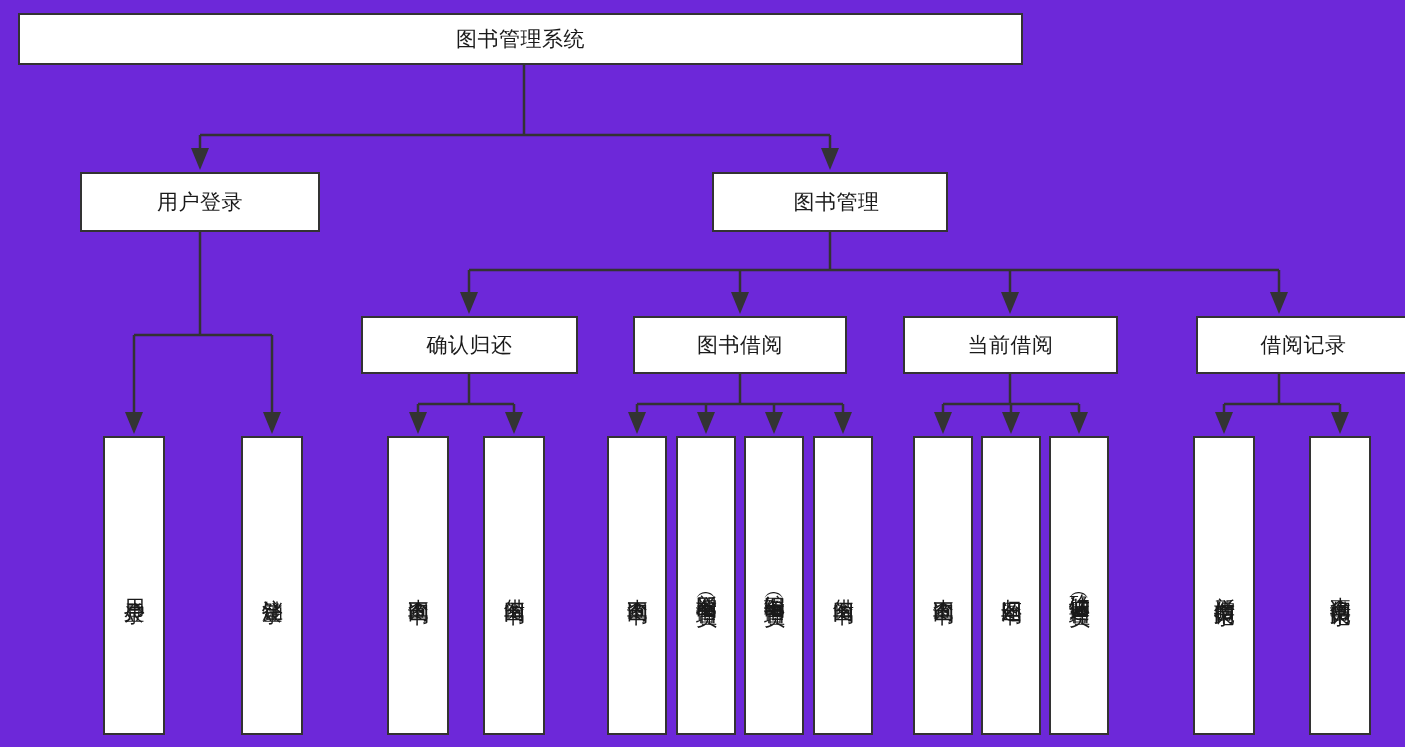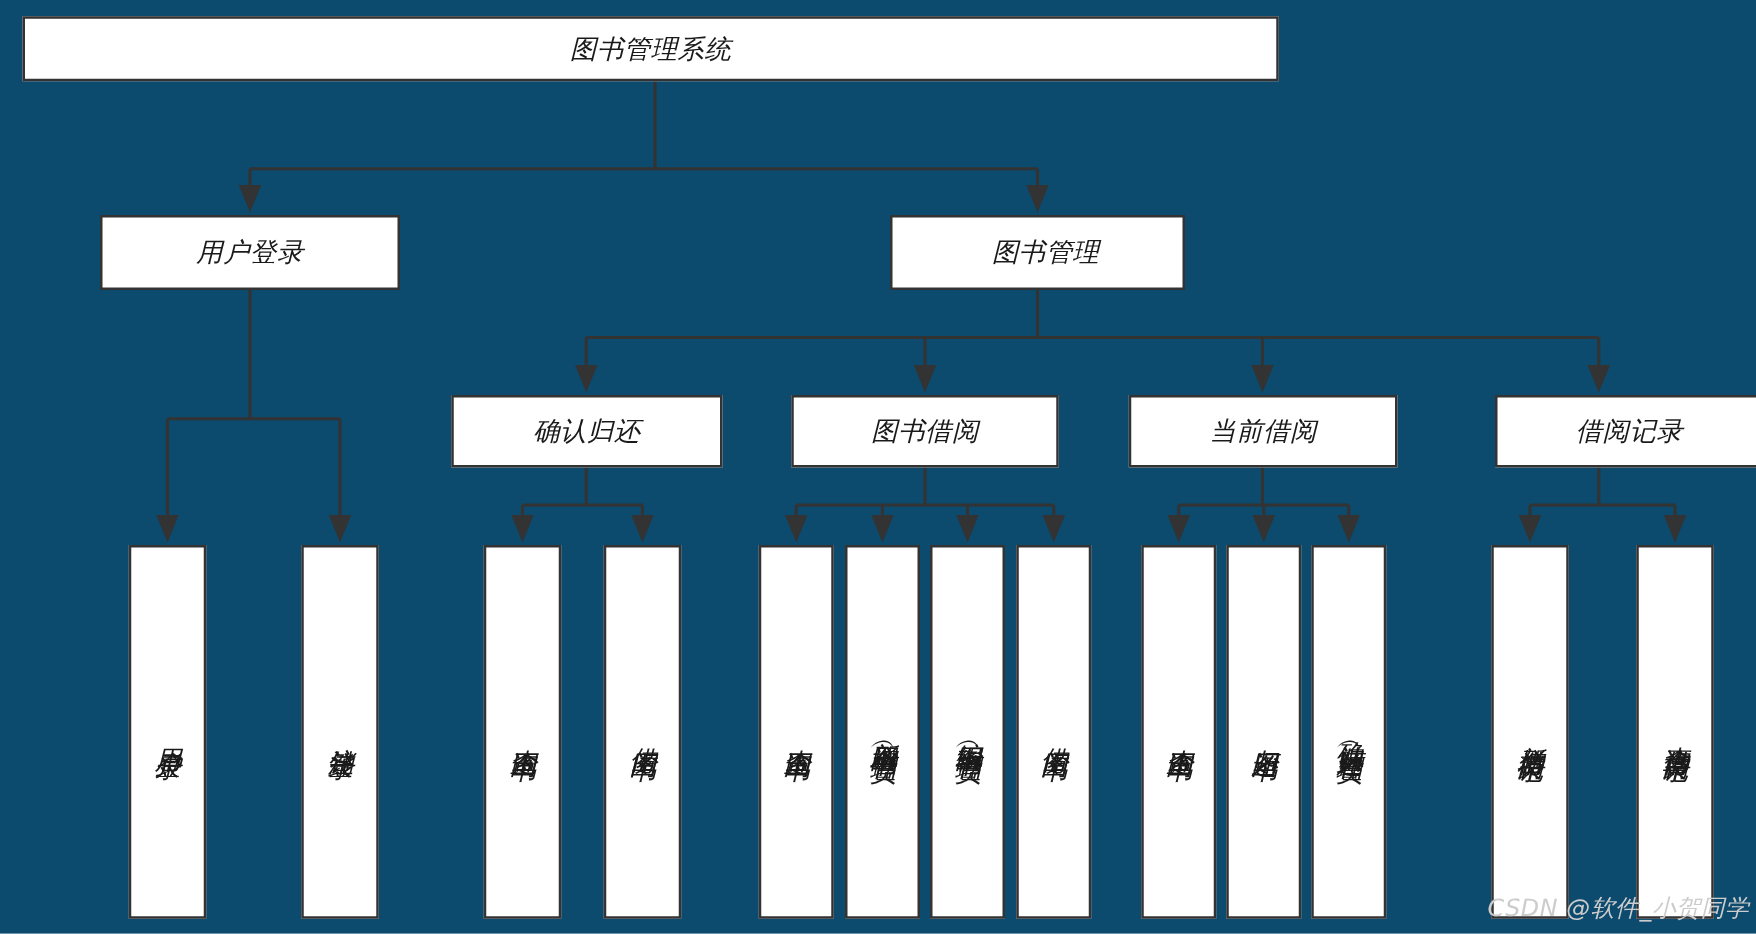--- a/index.html
+++ b/index.html
@@ -7,23 +7,22 @@
     padding: 0;
     background: #ffffff;
   }
   body {
     font-family: "DejaVu Sans", "Liberation Sans", sans-serif;
   }
   #canvas {
     position: relative;
     width: 1405px;
     height: 747px;
-    background: #0c4a6e;
+    background: #6d28d9;
     overflow: hidden;
-    font-style: italic;
   }
   #edges {
     position: absolute;
     left: 0;
     top: 0;
     width: 1405px;
     height: 747px;
   }
   .node {
     position: absolute;
@@ -189,15 +188,14 @@
         <span class="label">确认归还（管理员）</span>
       </div>
       <div class="node vertical" style="left: 1193px; top: 436px; width: 62px; height: 299px; border-color: rgb(51, 51, 51); background: rgb(255, 255, 255); color: rgb(26, 26, 26);">
         <span class="label">新增借阅记录</span>
       </div>
       <div class="node vertical" style="left: 1309px; top: 436px; width: 62px; height: 299px; border-color: rgb(51, 51, 51); background: rgb(255, 255, 255); color: rgb(26, 26, 26);">
         <span class="label">查询借阅记录</span>
       </div>
     </div>
 
-  <div class="watermark" style="left: 1190px; top: 714px; color: rgb(204, 204, 204);">CSDN @软件_小贺同学</div>
 
 </div>
 
 </body></html>

